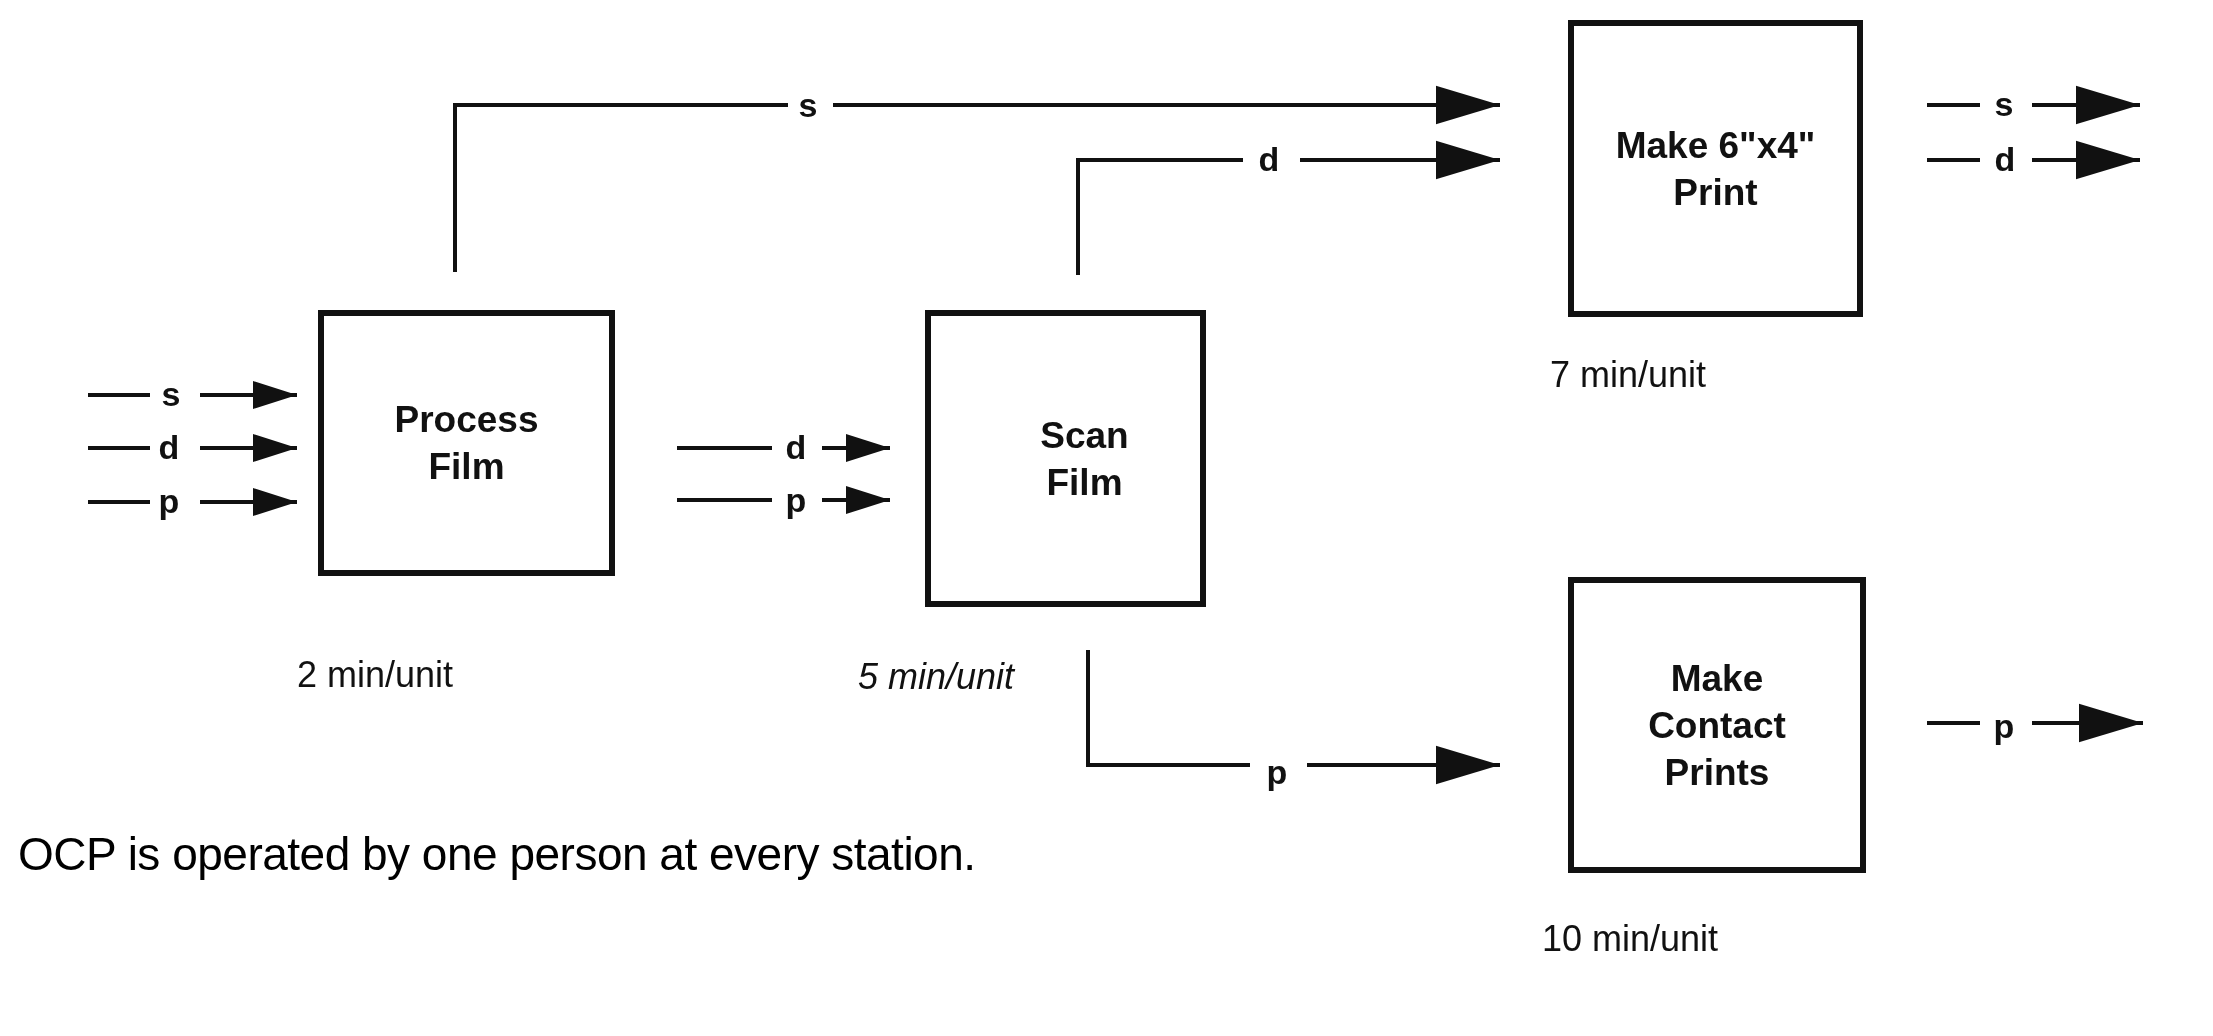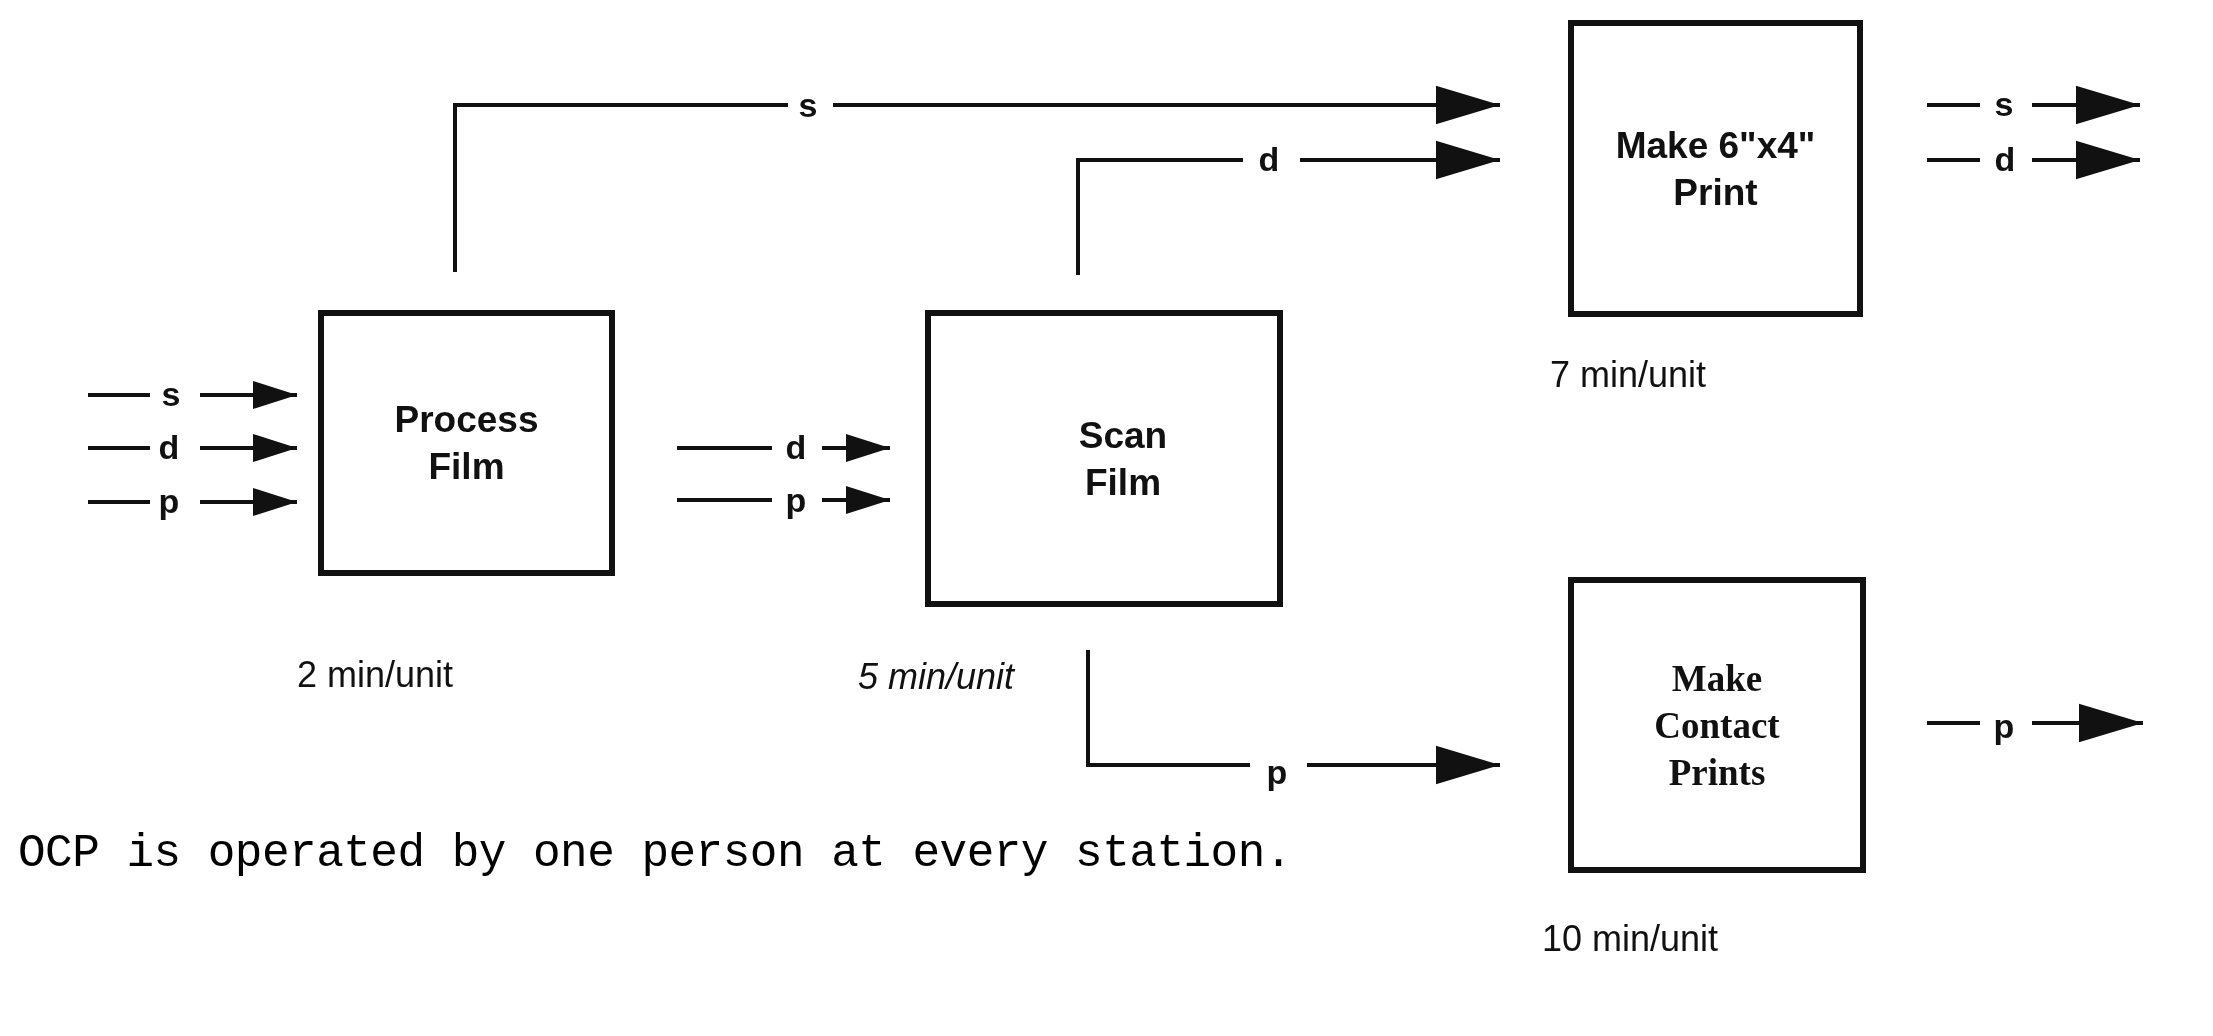--- a/index.html
+++ b/index.html
@@ -30,23 +30,23 @@
     align-items: center;
     justify-content: center;
     text-align: center;
     font-weight: bold;
     font-size: 37px;
     line-height: 47px;
     letter-spacing: 0px;
     box-sizing: border-box;
   }
   .station-process { left: 318px; top: 310px; width: 297px; height: 266px; }
-  .station-scan    { left: 925px; top: 310px; width: 358px; height: 297px; padding-left: 38px; }
+  .station-scan    { left: 925px; top: 310px; width: 281px; height: 297px; padding-left: 38px; }
   .station-prints  { left: 1568px; top: 20px;  width: 295px; height: 297px; }
-  .station-contact { left: 1568px; top: 577px; width: 298px; height: 296px; font-family: Liberation Serif, serif; }
+  .station-contact { left: 1568px; top: 577px; width: 298px; height: 296px; }
 
   .rate {
     position: absolute;
     font-size: 36px;
     line-height: 36px;
     white-space: nowrap;
   }
   .rate-process { left: 297px;  top: 657px; }
   .rate-scan    { left: 858px;  top: 659px; font-style: italic; }
   .rate-prints  { left: 1550px; top: 357px; }
@@ -57,21 +57,21 @@
     transform: translate(-50%, -50%);
     font-weight: bold;
     font-size: 34px;
     line-height: 34px;
     white-space: nowrap;
   }
   .caption {
     position: absolute;
     left: 18px;
     top: 828px;
-    font-family: Liberation Mono, monospace;
+    font-family: Liberation Sans, sans-serif;
     font-size: 46px;
     line-height: 52px;
     letter-spacing: -0.5px;
     color: #000000;
     white-space: nowrap;
   }
 </style>
 </head>
 <body>
 

